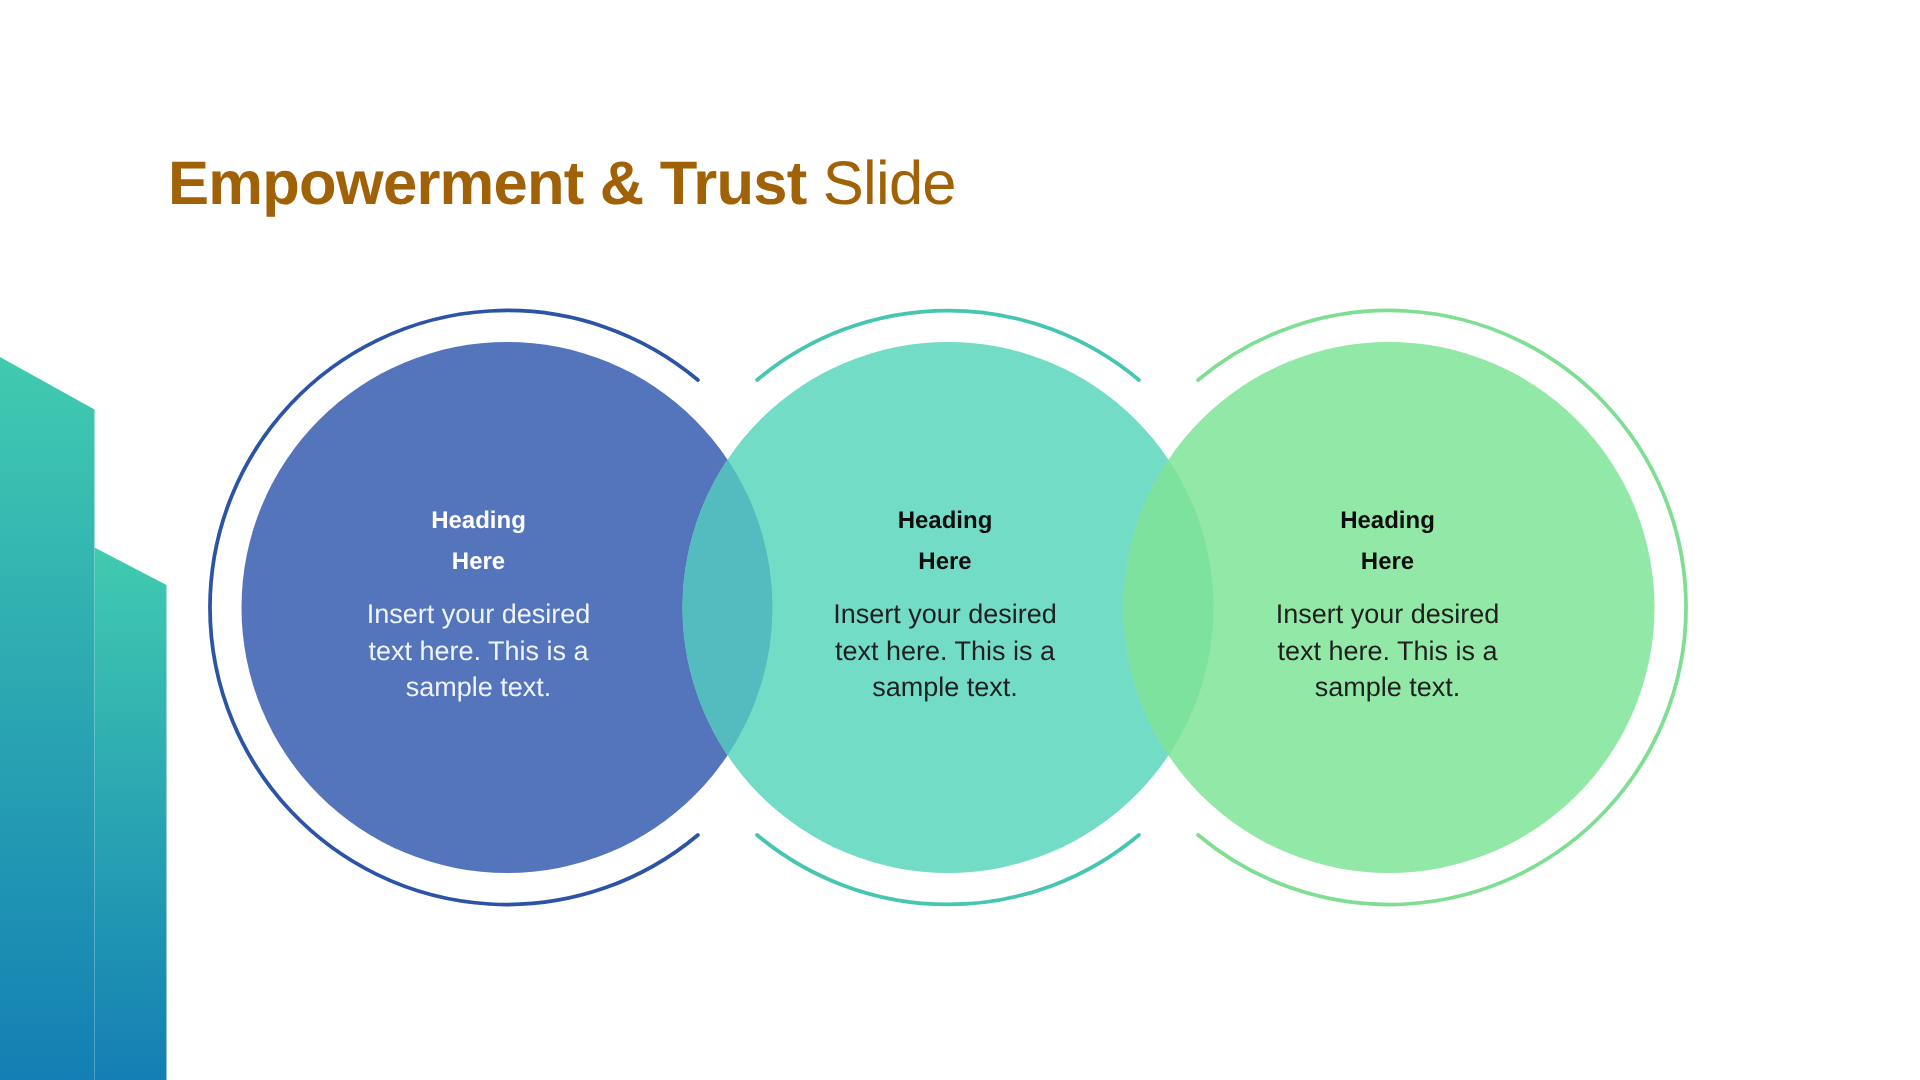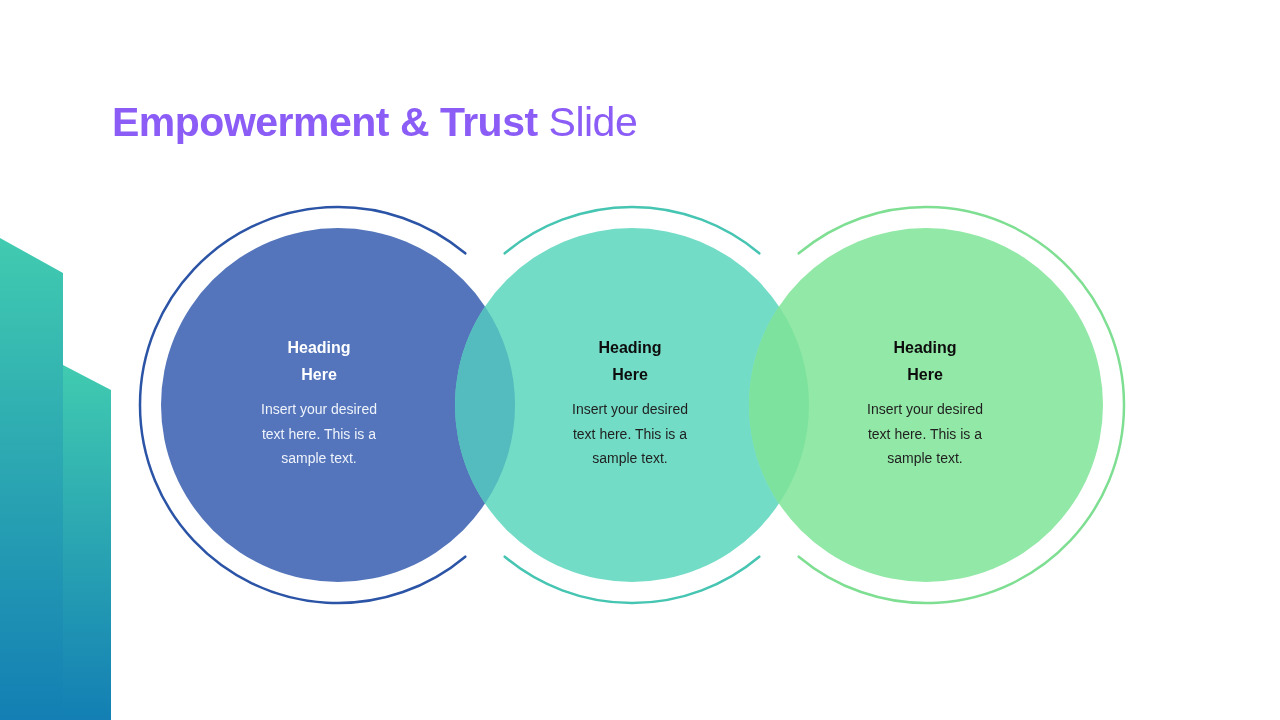--- a/index.html
+++ b/index.html
@@ -14,21 +14,21 @@
     font-size:41px; line-height:48px; letter-spacing:-0.5px; white-space:nowrap;
   }
   .title .t-bold  { font-weight:700; }
   .title .t-light { font-weight:400; }
 
   .card-text {
     position:absolute; top:334px; width:260px; text-align:center;
   }
   .card-heading { font-size:16px; font-weight:700; line-height:27px; }
   .card-heading span { display:block; }
-  .card-body { margin-top:9px; font-size:14px; line-height:24.5px; }
+  .card-body { margin-top:9px; font-size:18px; line-height:24.5px; }
   .card-body span { display:block; }
 </style>
 </head>
 <body>
 
 <div class="slide">
 
   <svg class="diagram" viewBox="0 0 1280 720">
     <defs>
       <linearGradient id="barGrad" x1="0" y1="0" x2="0" y2="1">
@@ -46,21 +46,21 @@
     <path d="M 798.73 253.33 A 198 198 0 1 1 798.73 556.67" fill="none" stroke-width="2.5" stroke-linecap="round" stroke="#7EDE92"></path>
 
     <circle cx="338" cy="405" r="177" fill="#5475BB"></circle>
     <circle cx="632" cy="405" r="177" fill="#73DCC6"></circle>
     <circle cx="926" cy="405" r="177" fill="#92E8A6"></circle>
 
     <path d="M 485 306.41 A 177 177 0 0 1 485 503.59 A 177 177 0 0 1 485 306.41 Z" fill="#54BBBE"></path>
     <path d="M 779 306.41 A 177 177 0 0 1 779 503.59 A 177 177 0 0 1 779 306.41 Z" fill="#7CE29E"></path>
   </svg>
 
-  <h1 class="title" style="color: #8b5cf6;">
+  <h1 class="title" style="color: #a16207;">
     <span class="t-bold">Empowerment &amp; Trust</span>
     <span class="t-light">Slide</span>
   </h1>
 
   <div class="card-text" style="left:189px">
     <div class="card-heading" style="color: rgb(255, 255, 255);">
       <span>Heading</span>
       <span>Here</span>
     </div>
     <div class="card-body" style="color: rgb(239, 243, 251);">

